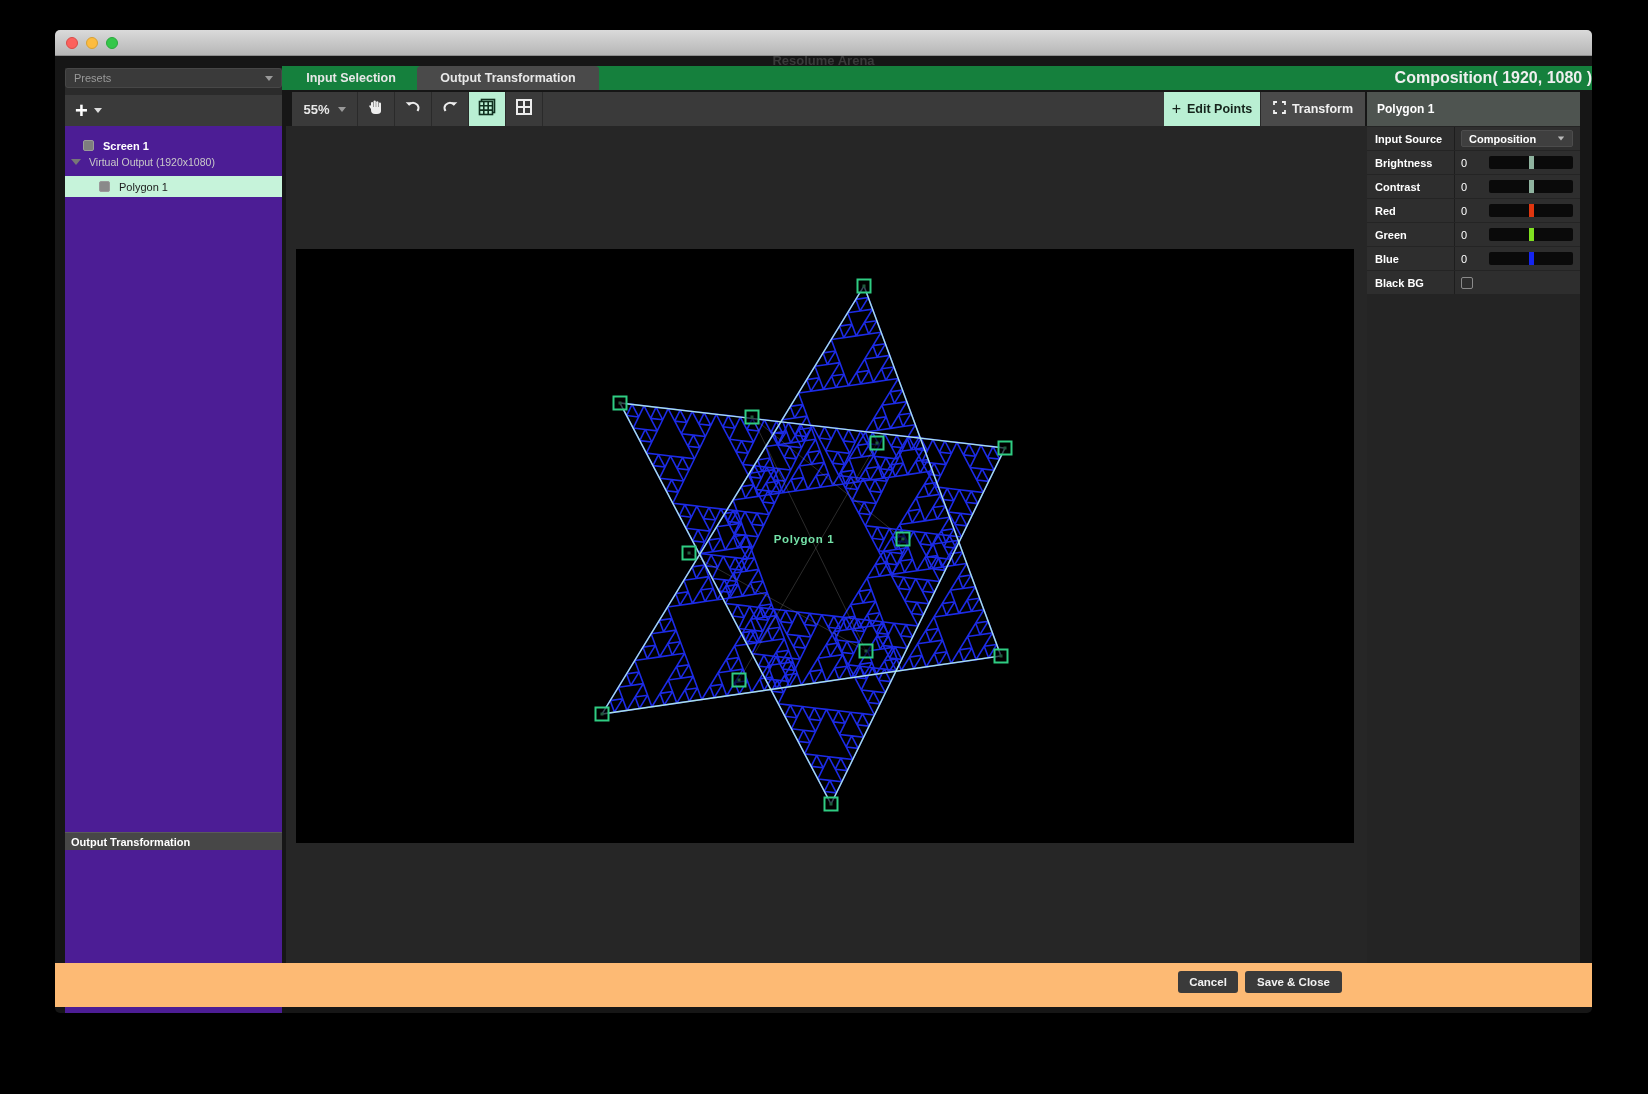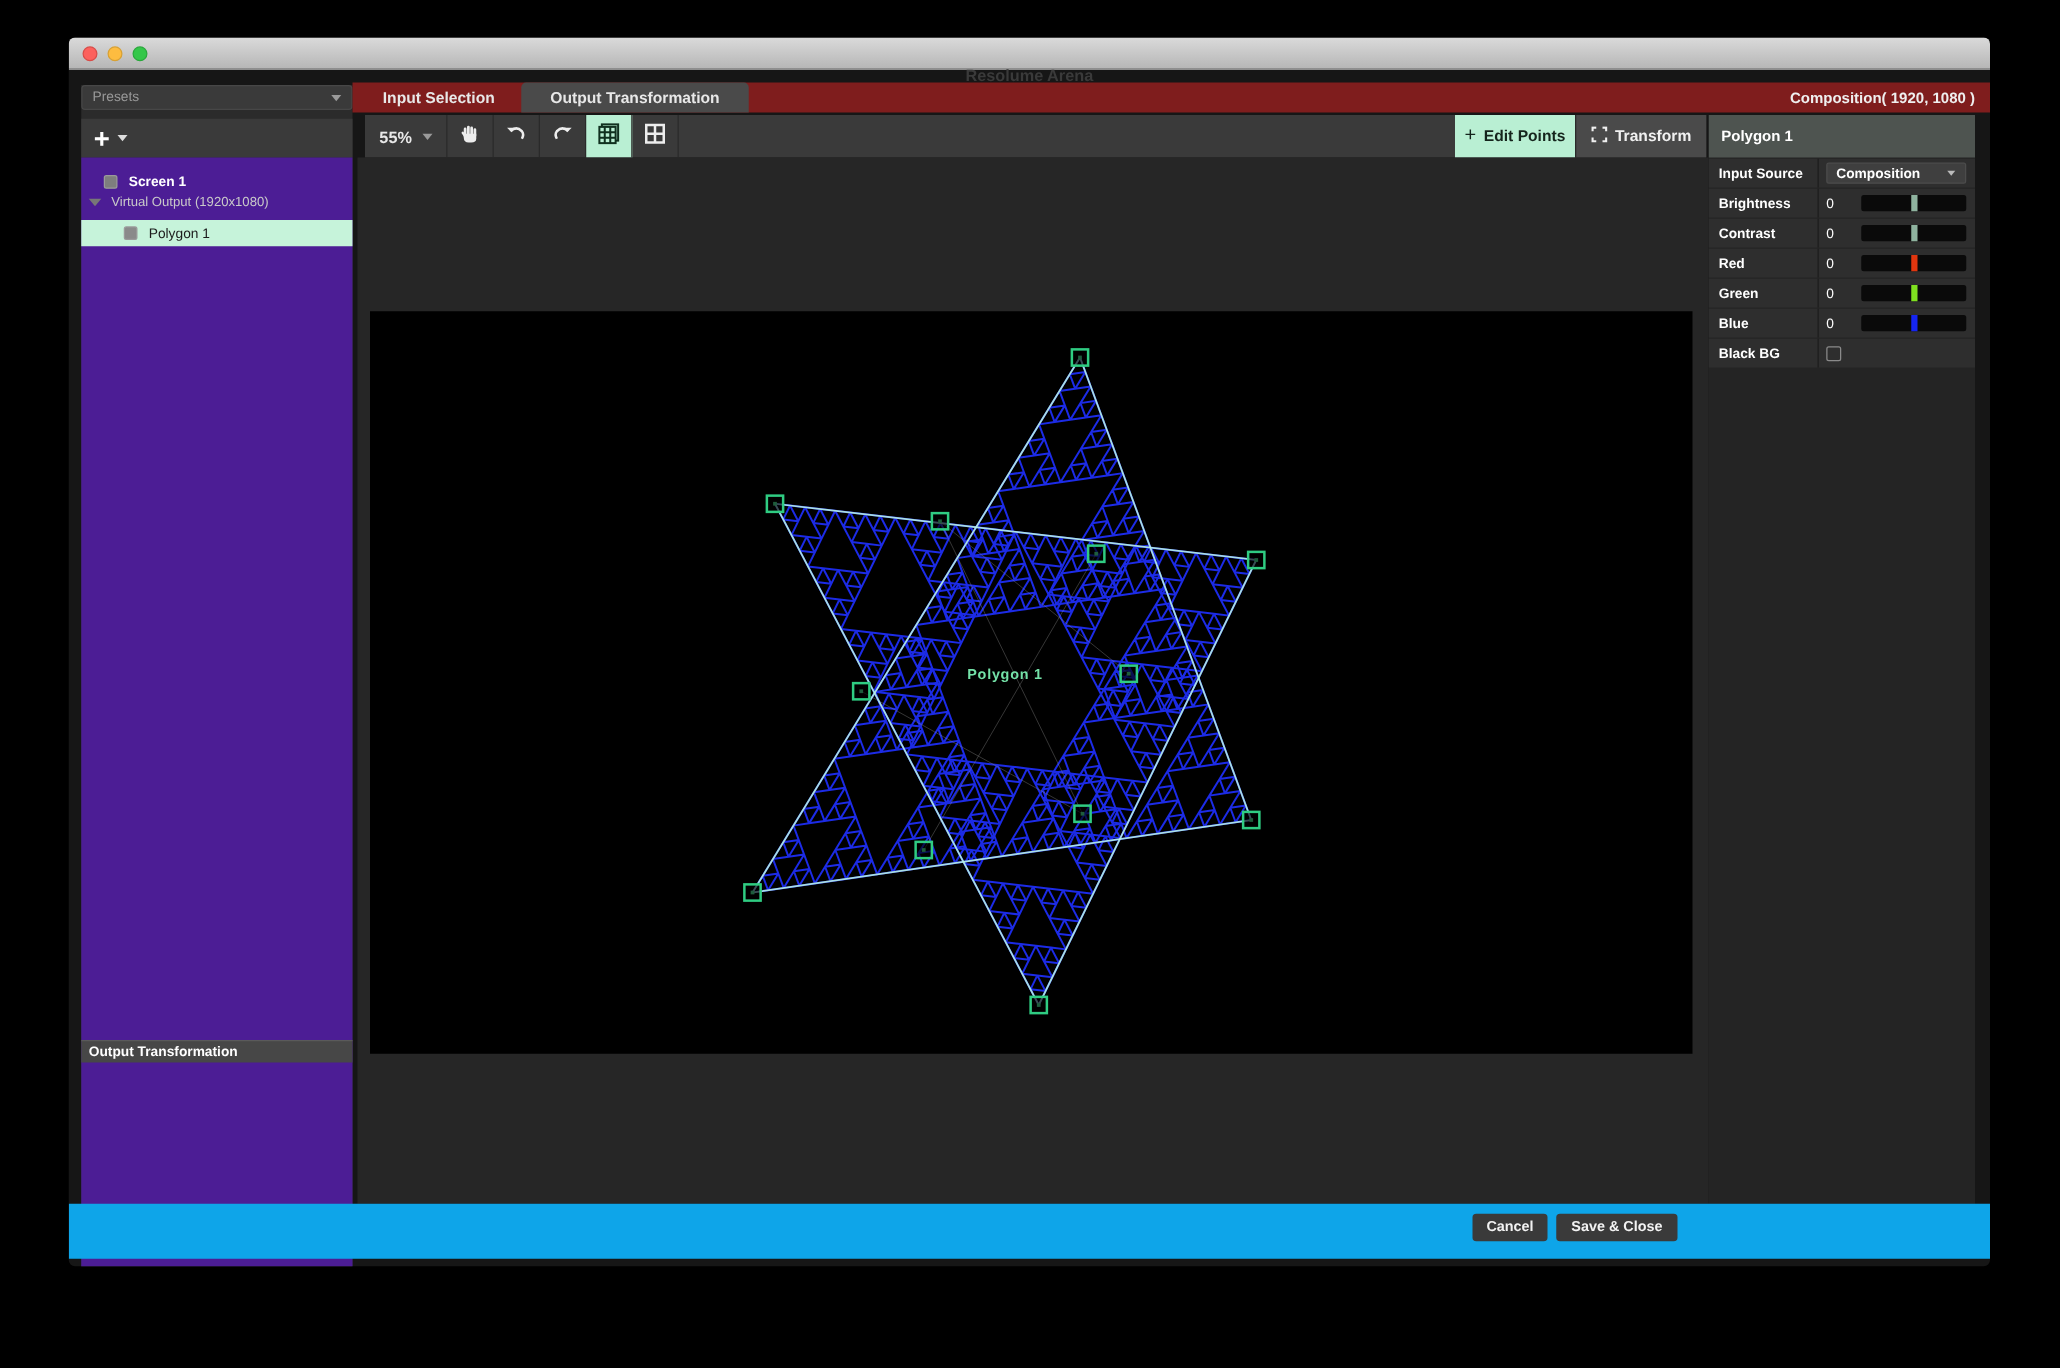--- a/index.html
+++ b/index.html
@@ -39,27 +39,27 @@
           border-radius:2px; margin-right:9px; flex:0 0 auto; }
   .cbox.dark { background:#8a8a8a; }
   .disc { width:0; height:0; border-left:5px solid transparent; border-right:5px solid transparent;
           border-top:6px solid #777; margin-right:8px; }
   .info { position:absolute; left:0; top:764px; width:217px; }
   .info-head { height:18px; background:#474747; border-top:1px solid #5a5a5a; display:flex;
                align-items:center; padding:0 6px; color:#fff; font-weight:bold; font-size:11px; }
   .info-body { padding:6px 8px; color:#c9c9c9; font-size:10.5px; line-height:1.3; }
 
   
-  .tabstrip { position:absolute; left:227px; top:36px; right:0; height:24px; background:#7f1d1d; }
+  .tabstrip { position:absolute; left:227px; top:36px; right:0; height:24px; background:#15803d; }
   .tab { position:absolute; top:0; height:24px; display:flex; align-items:center;
          justify-content:center; font-size:12.5px; font-weight:bold; color:#e8e8e8; }
   .tab-input { left:10px; width:118px; }
   .tab-output { left:135px; width:182px; background:#4a4a4a; border-radius:4px 4px 0 0; }
-  .comp-label { position:absolute; right:12px; top:0; height:24px; display:flex; align-items:center;
-                color:#efefef; font-size:12px; font-weight:bold; }
+  .comp-label { position:absolute; right:0; top:0; height:24px; display:flex; align-items:center;
+                color:#efefef; font-size:16px; font-weight:bold; }
 
   
   .toolbar { position:absolute; left:237px; top:62px; width:1073px; height:34px; background:#3a3a3a;
              display:flex; align-items:stretch; }
   .tbtn { border-right:1px solid #2a2a2a; display:flex; align-items:center; justify-content:center;
           color:#e8e8e8; }
   .tbtn.zoom { width:66px; gap:8px; font-size:13px; font-weight:bold; }
   .tbtn.sq { width:37px; }
   .tbtn.active { background:#b9efd3; }
   .tb-right { margin-left:auto; display:flex; align-items:stretch; }
@@ -83,21 +83,21 @@
   .prop-value { flex:1; display:flex; align-items:center; padding-left:6px; color:#fff; font-size:11px; }
   .dropdown { width:112px; height:17px; background:#3f3f3f; border:1px solid #4c4c4c; border-radius:2px;
               display:flex; align-items:center; padding:0 7px; font-size:11px; font-weight:bold; color:#fff; }
   .dropdown .caret { margin-left:auto; border-top-color:#bbb; transform:scale(.8); }
   .slider-track { position:relative; width:84px; height:13px; background:#0a0a0a; border-radius:2px;
                   margin-left:22px; }
   .slider-handle { position:absolute; left:40px; top:0; width:5px; height:13px; }
   .bg-checkbox { width:12px; height:12px; border:1px solid #8a8a8a; border-radius:2px; background:#2e2e2e; }
 
   
-  .footer { position:absolute; left:0; top:933px; width:100%; height:44px; background:#0ea5e9; }
+  .footer { position:absolute; left:0; top:933px; width:100%; height:44px; background:#fdba74; }
   .fbtn { position:absolute; top:8px; height:22px; background:#3a3a3a; border-radius:3px; color:#f2f2f2;
           font-size:11.5px; font-weight:bold; display:flex; align-items:center; justify-content:center; }
   .btn-cancel { left:1123px; width:60px; }
   .btn-save { left:1190px; width:97px; }
 </style>
 </head>
 <body>
 
 <div class="window">
 

